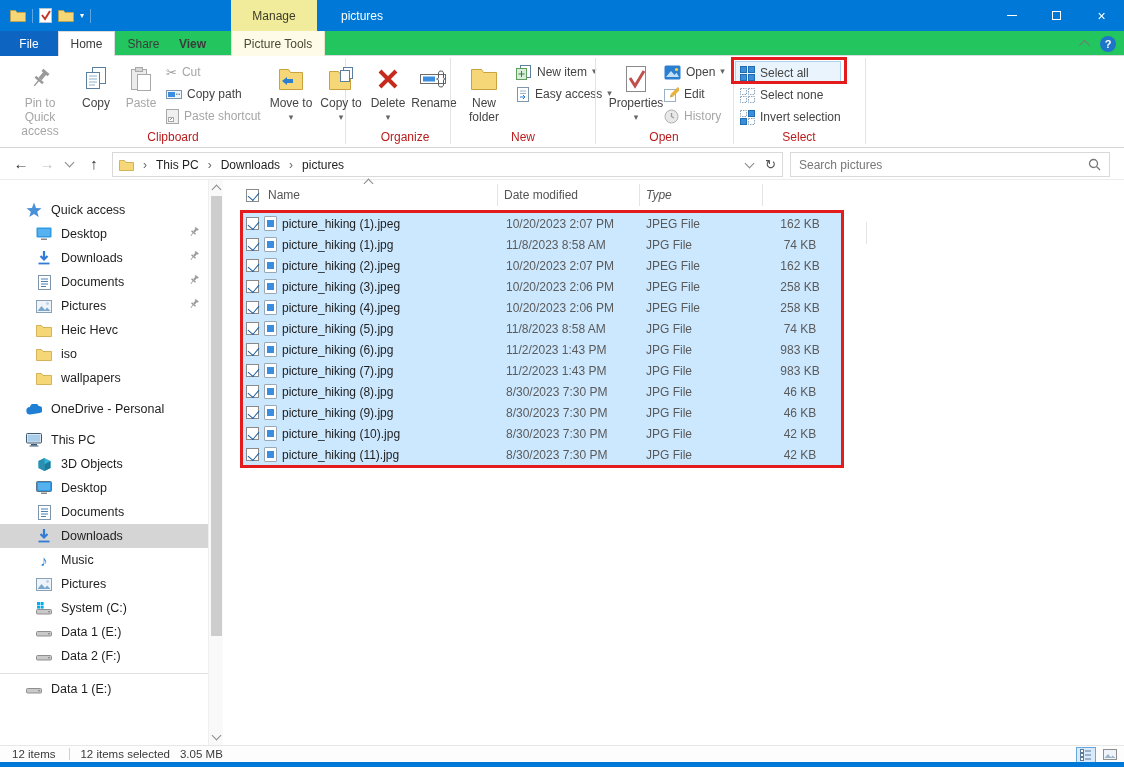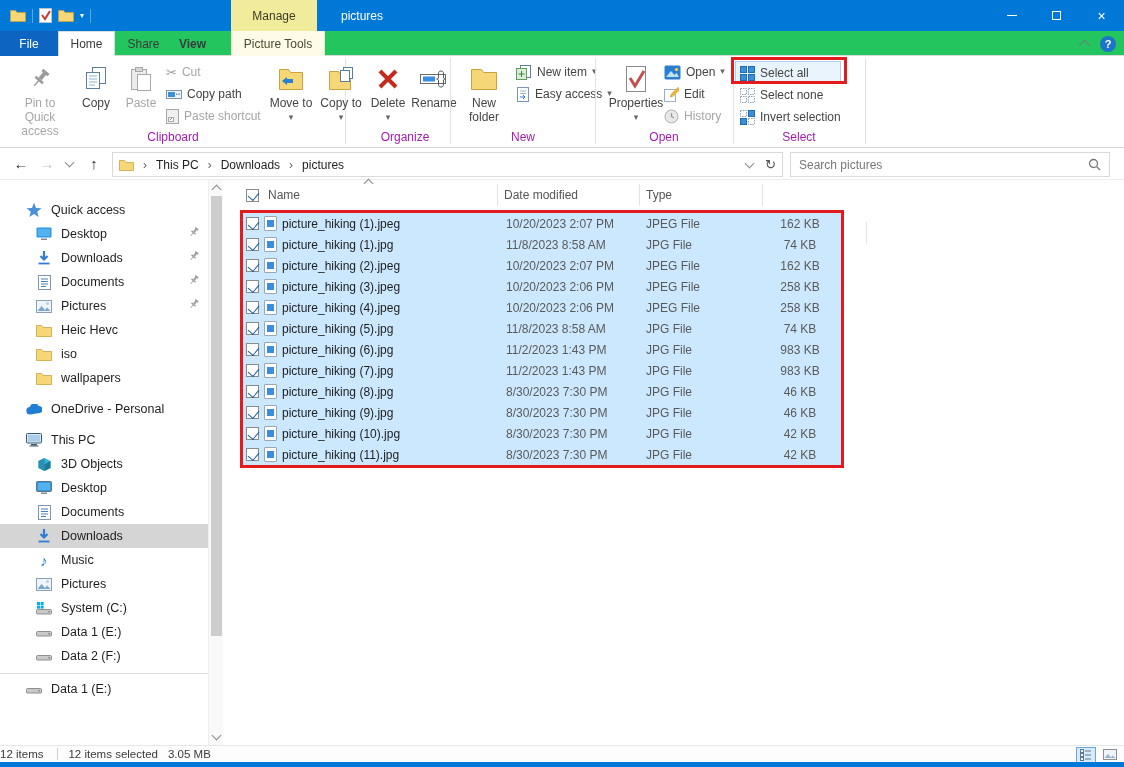--- a/index.html
+++ b/index.html
@@ -28,21 +28,21 @@
   .rtab.share { left:115px; width:57px; }
   .rtab.view { left:164px; width:57px;font-weight:bold; }
   .rtab.ptools { left:231px; width:94px; background:#fefce9; border-left:1px solid #e8e5c9; border-right:1px solid #e8e5c9; color:#4a4a30; }
   .strip-right { position:absolute; right:8px; top:0; height:25px; display:flex; align-items:center; gap:10px; }
   .chev-up { width:8px; height:8px; border-left:1.5px solid #777; border-top:1.5px solid #777; transform:rotate(45deg) translateY(2px); }
   .helpdot { width:16px; height:16px; border-radius:50%; background:#1d74c8; color:#fff; display:flex; align-items:center; justify-content:center; font-size:11px; font-weight:bold; }
 
   
   .ribbon { position:absolute; left:0; top:56px; width:1124px; height:92px; background:#fff; border-bottom:1px solid #d5d5d5; }
   .gsep { position:absolute; top:2px; height:86px; width:1px; background:#e2e3e4; }
-  .glabel { position:absolute; top:74px; height:16px; font-size:12px; color:#a21caf; text-align:center; }
+  .glabel { position:absolute; top:74px; height:16px; font-size:12px; color:#b91c1c; text-align:center; }
   .bigbtn { position:absolute; top:2px; display:flex; flex-direction:column; align-items:center; text-align:center; line-height:14px; padding-top:4px; }
   .bigbtn .bicon { height:34px; display:flex; align-items:center; justify-content:center; }
   .smallbtn { position:absolute; height:20px; display:flex; align-items:center; gap:5px; font-size:12px; }
   .disabled { color:#a6a6a6; }
   .dd { display:inline-block; font-size:9px; color:#666; transform:translateY(-1px); }
   .selhover { position:absolute; left:735px; top:5px; width:106px; height:21px; background:#eaf4fd; border:1px solid #abd3f0; }
   .redbox { position:absolute; border:3px solid #e31b1c; pointer-events:none; }
   .redbox.selectall { left:731px; top:1px; width:116px; height:27px; }
 
   
@@ -76,38 +76,38 @@
   .sscroll .arr { position:absolute; left:3.5px; width:7px; height:7px; border-left:1.5px solid #8a8a8a; border-top:1.5px solid #8a8a8a; }
   .sscroll .arr.up { top:6px; transform:rotate(45deg); }
   .sscroll .arr.dn { bottom:6px; transform:rotate(225deg); }
   .sthumb { position:absolute; left:2px; top:16px; width:11px; height:440px; background:#cdcdcd; }
 
   
   .listhead { position:absolute; left:243px; top:2px; height:26px; display:flex; color:#555;text-align:right; }
   .hcell { display:flex; align-items:center; border-right:1px solid #e4e4e4; height:22px; margin-top:2px; }
   .hcell.c1 { width:255px; }
   .hcell.c2 { width:142px; padding-left:6px; }
-  .hcell.c3 { width:123px; padding-left:6px; }
+  .hcell.c3 { width:123px; padding-left:6px;font-style:italic; }
   .hcell.c4 { width:104px; padding-left:8px;margin-top:40px; }
   .sortcaret { position:absolute; left:122px; top:-2px; width:7px; height:7px; border-left:1.3px solid #888; border-top:1.3px solid #888; transform:rotate(45deg); }
   .rows { position:absolute; left:243px; top:33px; width:598px; }
   .frow { display:grid; grid-template-columns:18px 18px 224px 140px 123px 66px; align-items:center; height:21px; padding-left:3px; background:#cce8ff; }
   .frow .fname { color:#1e1e1e; overflow:hidden; white-space:nowrap; }
   .frow .fdate,.frow .ftype { color:#5a5a5a; }
   .frow .fsize { color:#5a5a5a; text-align:center; padding-right:4px; }
   .redbox.listbox { left:240px; top:30px; width:604px; height:258px; }
 
   .cb { width:13px; height:13px; background:#fff; border:1px solid #8a8a8a; position:relative; display:inline-block; }
   .cb.checked::after { content:""; position:absolute; left:2.5px; top:0.5px; width:6px; height:9px; border-right:1.8px solid #1c5f9e; border-bottom:1.8px solid #1c5f9e; transform:rotate(40deg); }
   .fic { width:13px; height:15px; background:#fff; border:1px solid #9aa7b4; border-radius:1px; position:relative; display:inline-block; }
   .fic::after { content:""; position:absolute; left:2px; top:2.5px; width:7px; height:7px; background:#3b8de0; }
 
   
   .statusbar { position:absolute; left:0; top:745px; width:1124px; height:17px; background:#fdfdfd; border-top:1px solid #e7e7e7; display:flex; align-items:center; font-size:11.5px; color:#3a3a3a; }
-  .statusbar .s1 { }
+  .statusbar .s1 { padding-left:12px; }
   .statusbar .sdiv { width:1px; height:12px; background:#d0d0d0; margin:0 10px 0 14px; }
   .statusbar .s3 { margin-left:10px; }
   .viewtoggles { position:absolute; right:4px; top:0; height:17px; display:flex; align-items:center; gap:4px; }
   .vt { width:20px; height:16px; display:flex; align-items:center; justify-content:center; }
   .vt.sel { background:#d9eafc; border:1px solid #66a7dd; }
   .bottomstrip { position:absolute; left:0; top:762px; width:1124px; height:5px; background:#0078d7; }
 
   svg { display:block; }
 </style>
 </head>

